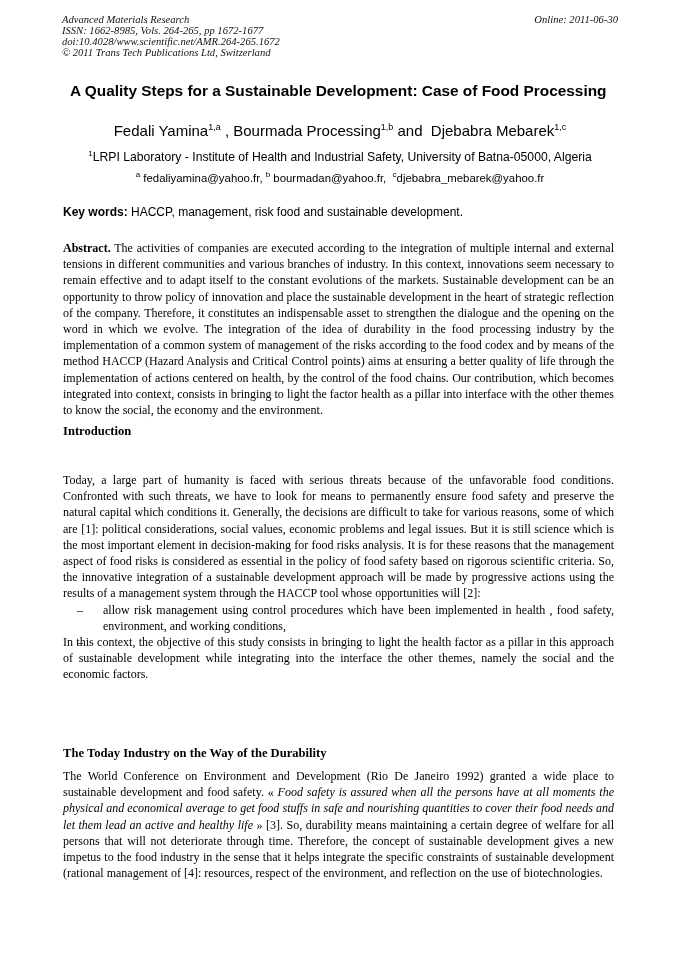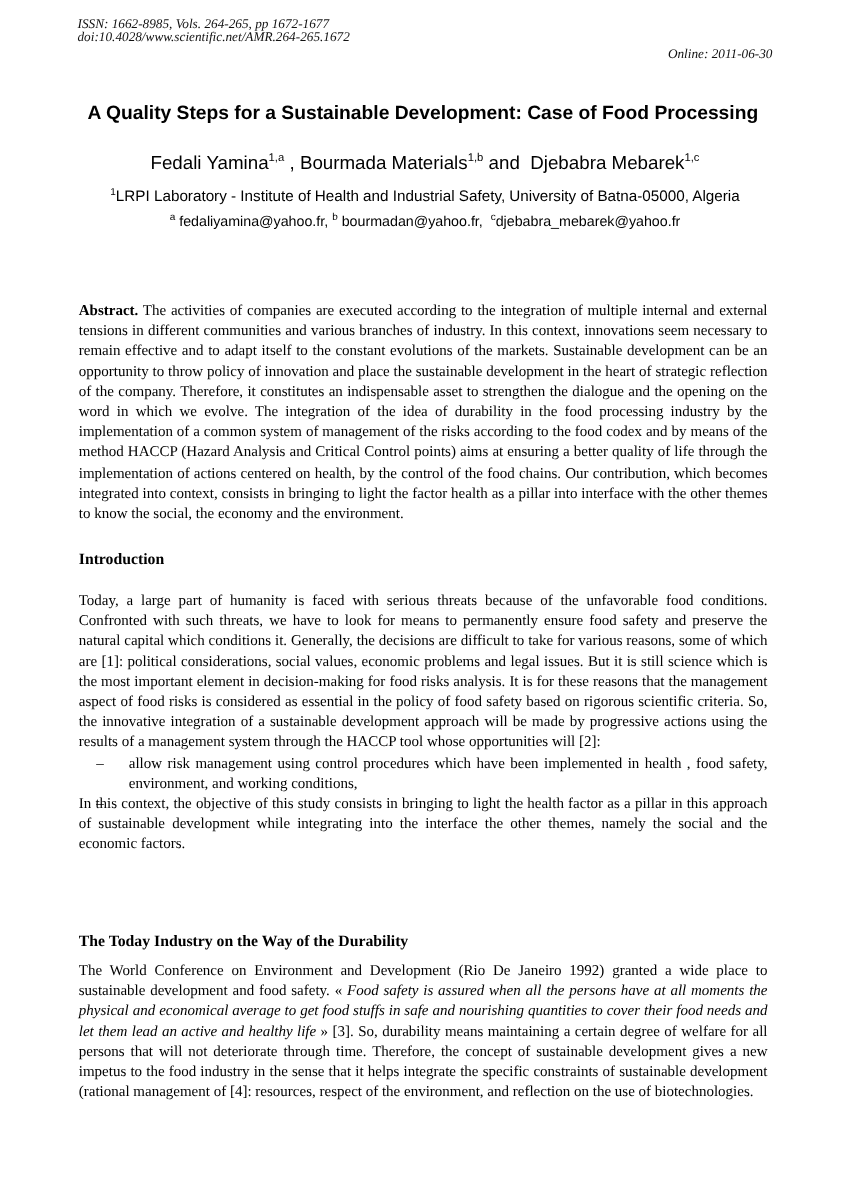--- a/index.html
+++ b/index.html
@@ -1,72 +1,77 @@
 <!DOCTYPE html>
 <html><head>
 <meta charset="utf-8">
 <style>
   html, body { margin: 0; padding: 0; background: #ffffff; }
   body { width: 678px; height: 959px; position: relative; overflow: hidden; color: #000; }
   .page { position: absolute; left: 0; top: 0; width: 678px; height: 959px; }
   .hdr { position: absolute; left: 62px; top: 14px; width: 556px;
          font-family: "Liberation Serif", serif; font-style: italic; font-size: 10.6px; line-height: 11px; color: #111; }
-  .hdr .online { position: absolute; right: 0; top: 0; margin-top: 24px; }
+  .hdr .online { position: absolute; right: 0; top: 0; }
   .title { position: absolute; left: 70px; top: 81px; width: 540px; text-align: left;
            font-family: "Liberation Sans", sans-serif; font-weight: bold; font-size: 15.4px; line-height: 19px; }
   .authors { position: absolute; left: 40px; top: 121px; width: 600px; text-align: center;
              font-family: "Liberation Sans", sans-serif; font-size: 15px; line-height: 20px; }
   .authors sup { font-size: 9px; vertical-align: 6px; line-height: 0; }
   .affil { position: absolute; left: 40px; top: 149px; width: 600px; text-align: center;
            font-family: "Liberation Sans", sans-serif; font-size: 12.2px; line-height: 16px; }
   .affil sup, .emails sup { font-size: 8px; vertical-align: 5px; line-height: 0; }
   .emails { position: absolute; left: 40px; top: 171px; width: 600px; text-align: center;
             font-family: "Liberation Sans", sans-serif; font-size: 11.4px; line-height: 15px; }
   .keywords { position: absolute; left: 63px; top: 205px; width: 552px;
               font-family: "Liberation Sans", sans-serif; font-size: 12px; line-height: 15px; }
   .keywords b { font-weight: bold; }
   .body { position: absolute; left: 63px; width: 551px;
           font-family: "Liberation Serif", serif; font-size: 12px; line-height: 16.2px; text-align: justify; }
   .body p { margin: 0; }
   .abstract { top: 240px; }
   .h { position: absolute; left: 63px; font-family: "Liberation Serif", serif; font-weight: bold; font-size: 12.6px; line-height: 16px; }
-  .h-intro { top: 439px; }
+  .h-intro { top: 423px; }
   .intro { top: 472px; }
   .bullets { margin: 0; padding: 0; list-style: none; }
   .bullets li { position: relative; padding-left: 40px; }
   .bullets li .dash { position: absolute; left: 14px; top: 0; }
   .h-food { top: 745px; }
   .food { top: 768px; }
   i { font-style: italic; }
 </style>
 </head>
 <body>
 
 <div class="page">
 
   <div class="hdr">
+    <div>Advanced Materials Research</div>
     <div>ISSN: 1662-8985, Vols. 264-265, pp 1672-1677</div>
     <div>doi:10.4028/www.scientific.net/AMR.264-265.1672</div>
+    <div>© 2011 Trans Tech Publications Ltd, Switzerland</div>
     <div class="online">Online: 2011-06-30</div>
   </div>
 
   <div class="title">A Quality Steps for a Sustainable Development: Case of Food Processing</div>
 
   <div class="authors">
-    <span>Fedali Yamina</span><sup>1,a</sup><span> , </span><span>Bourmada Materials</span><sup>1,b</sup><span style="white-space:pre"> and  </span><span>Djebabra Mebarek</span><sup>1,c</sup>
+    <span>Fedali Yamina</span><sup>1,a</sup><span> , </span><span>Bourmada Processing</span><sup>1,b</sup><span style="white-space:pre"> and  </span><span>Djebabra Mebarek</span><sup>1,c</sup>
   </div>
 
   <div class="affil">
     <sup>1</sup><span>LRPI Laboratory - Institute of Health and Industrial Safety, University of Batna-05000, Algeria</span>
   </div>
 
   <div class="emails">
     <sup>a</sup> <span>fedaliyamina@yahoo.fr, </span><sup>b</sup> <span style="white-space:pre">bourmadan@yahoo.fr,  </span><sup>c</sup><span>djebabra_mebarek@yahoo.fr</span>
   </div>
 
+  <div class="keywords">
+    <b>Key words:</b> <span>HACCP, management, risk food and sustainable development.</span>
+  </div>
 
   <div class="body abstract">
     <p><b>Abstract.</b> <span>The activities of companies are executed according to the integration of multiple internal and external tensions in different communities and various branches of industry. In this context, innovations seem necessary to remain effective and to adapt itself to the constant evolutions of the markets. Sustainable development can be an opportunity to throw policy of innovation and place the sustainable development in the heart of strategic reflection of the company. Therefore, it constitutes an indispensable asset to strengthen the dialogue and the opening on the word in which we evolve. The integration of the idea of durability in the food processing industry by the implementation of a common system of management of the risks according to the food codex and by means of the method HACCP (Hazard Analysis and Critical Control points) aims at ensuring a better quality of life through the implementation of actions centered on health, by the control of the food chains. Our contribution, which becomes integrated into context, consists in bringing to light the factor health as a pillar into interface with the other themes to know the social, the economy and the environment.</span></p>
   </div>
 
   <div class="h h-intro">Introduction</div>
 
   <div class="body intro">
     <p>Today, a large part of humanity is faced with serious threats because of the unfavorable food conditions. Confronted with such threats, we have to look for means to permanently ensure food safety and preserve the natural capital which conditions it. Generally, the decisions are difficult to take for various reasons, some of which are [1]: political considerations, social values, economic problems and legal issues. But it is still science which is the most important element in decision-making for food risks analysis. It is for these reasons that the management aspect of food risks is considered as essential in the policy of food safety based on rigorous scientific criteria. So, the innovative integration of a sustainable development approach will be made by progressive actions using the results of a management system through the HACCP tool whose opportunities will [2]:</p>
     <ul class="bullets">

